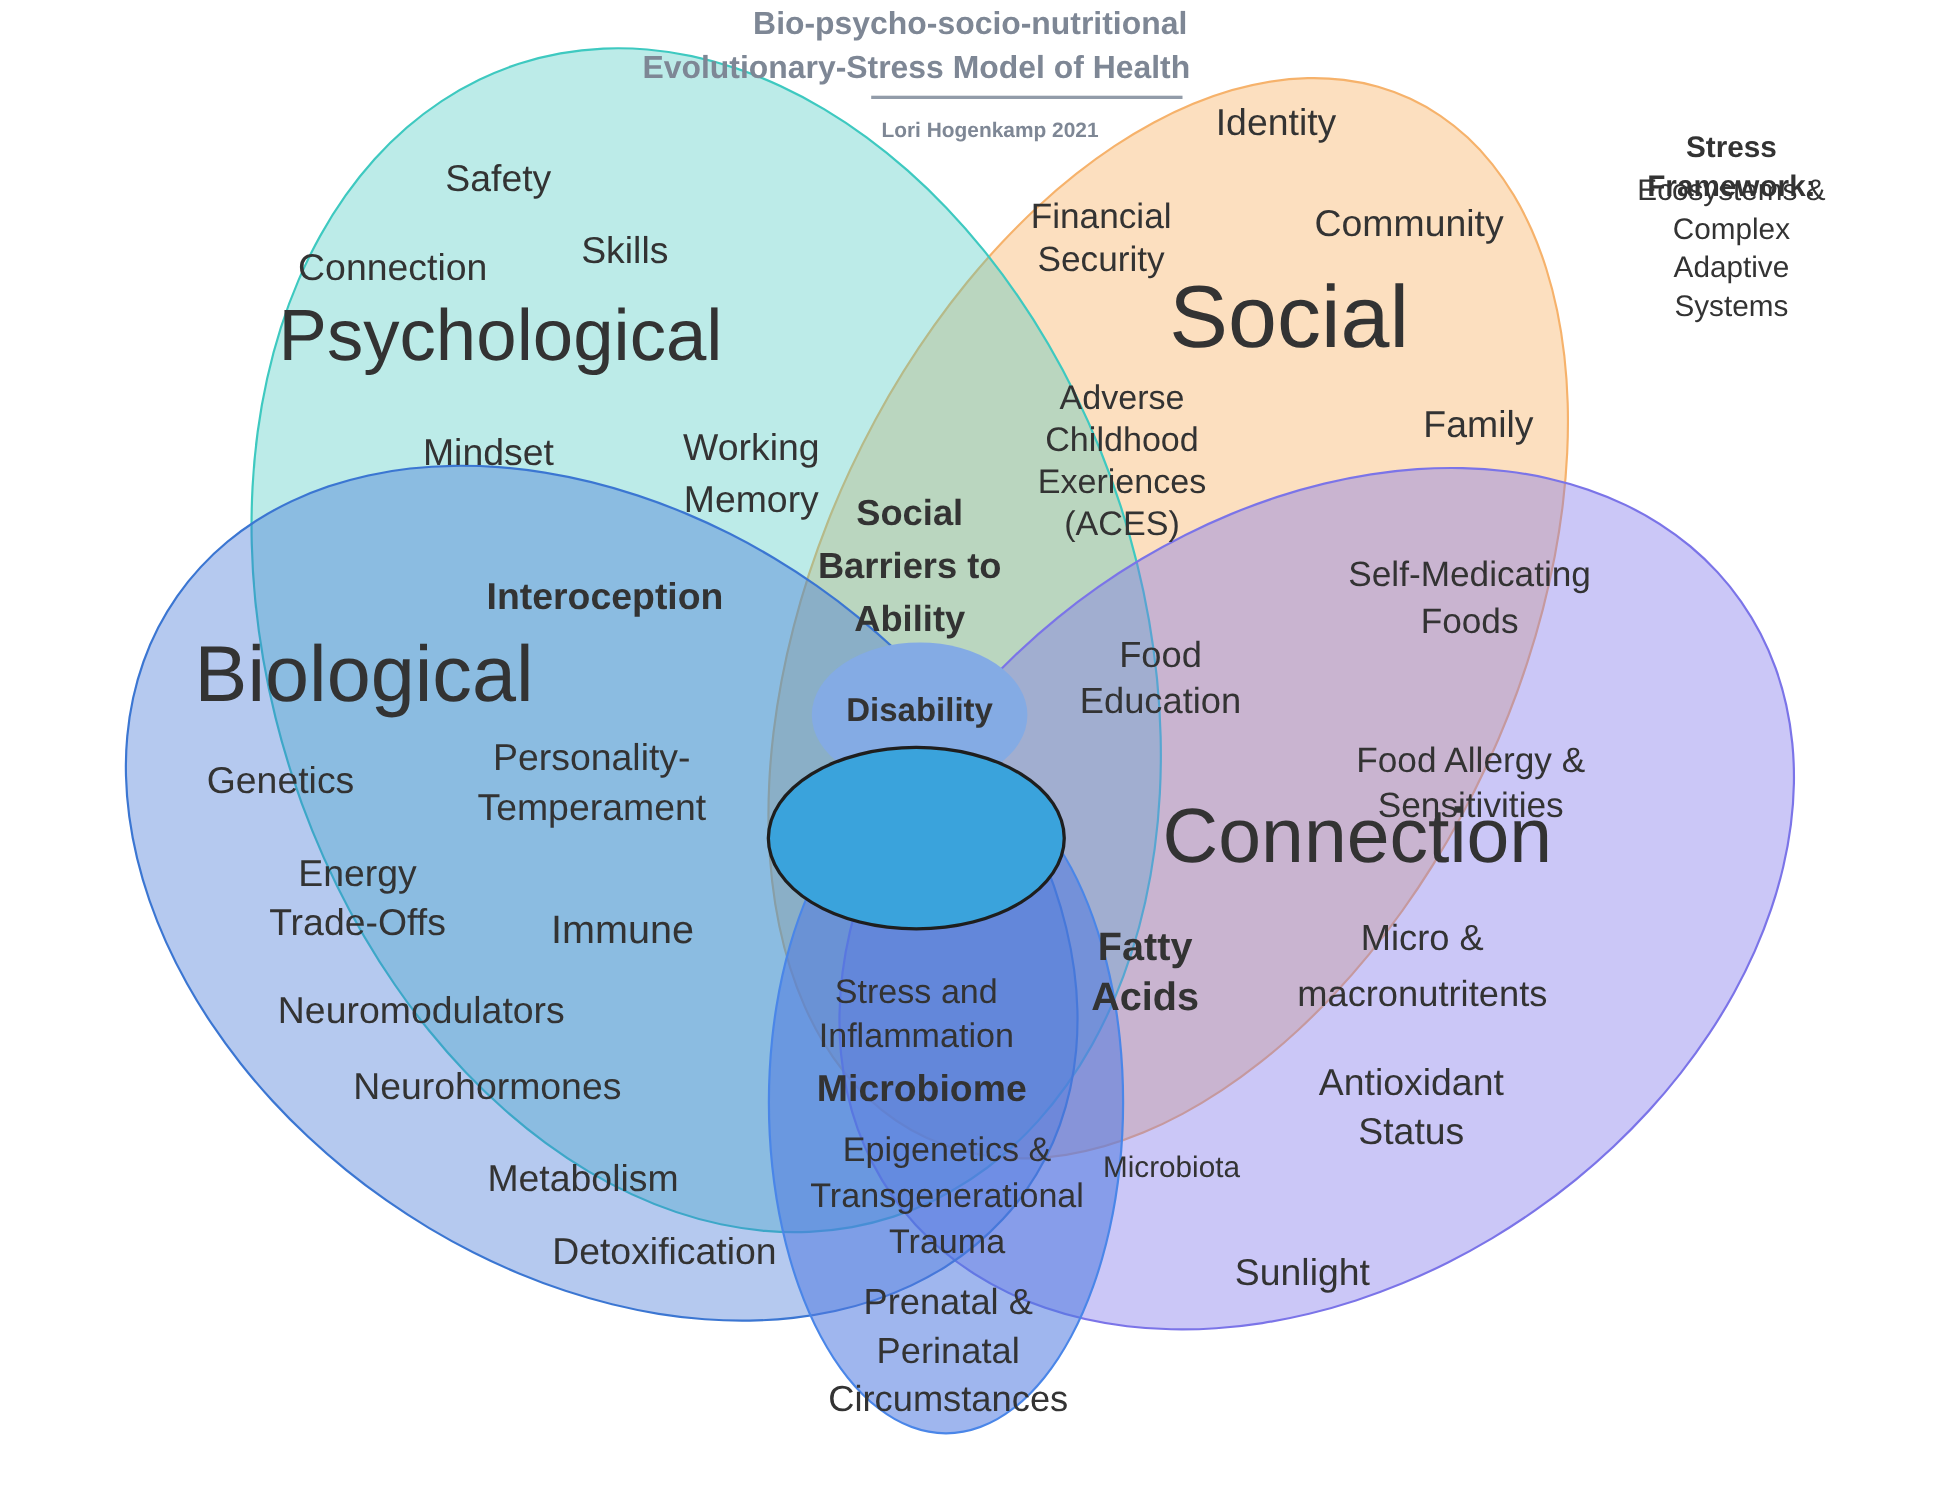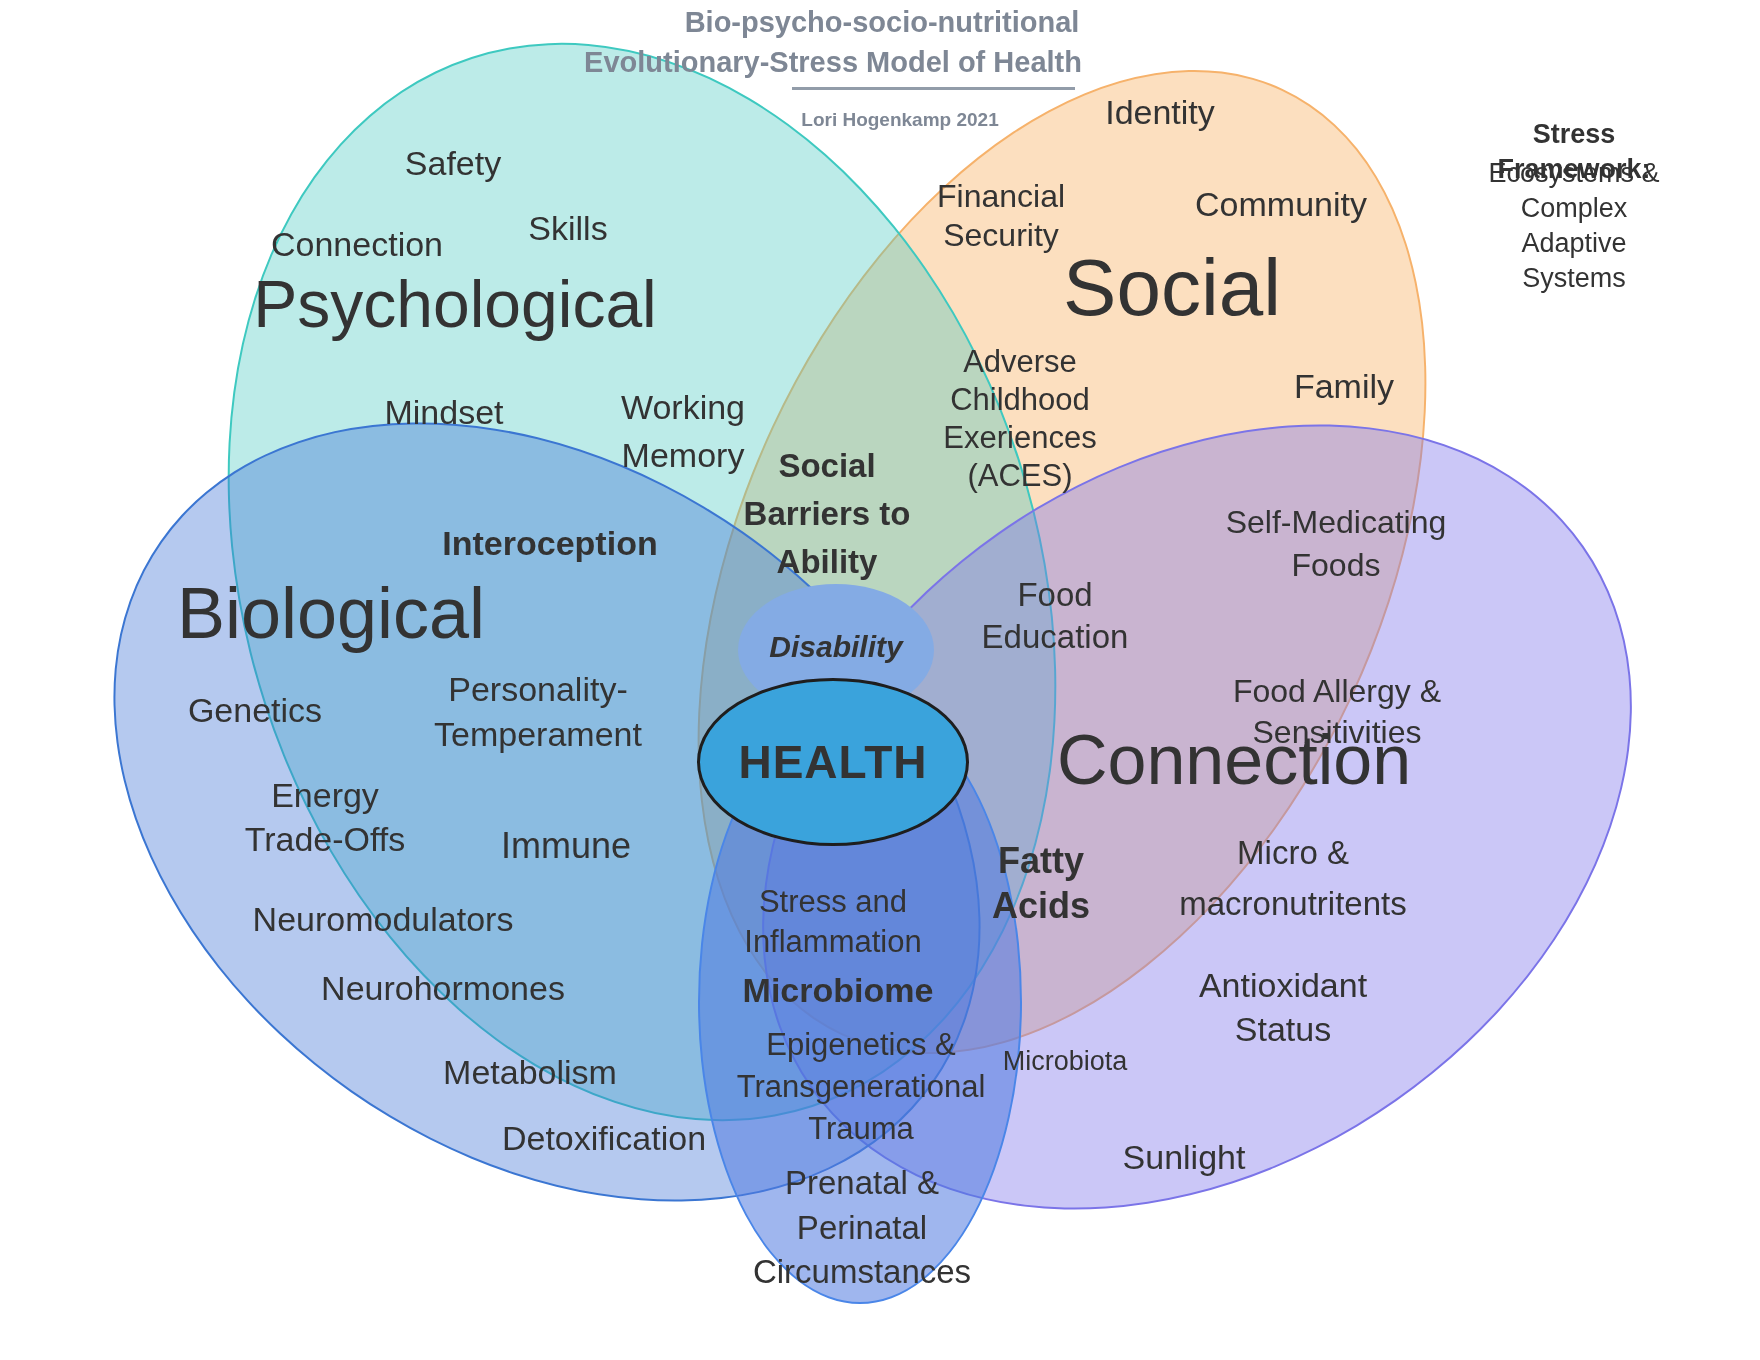--- a/index.html
+++ b/index.html
@@ -103,16 +103,15 @@
   <div class="lbl" style="left:833px;top:922px;font-size:31px;line-height:1.3;">Stress and
 Inflammation</div>
   <div class="lbl b" style="left:838px;top:990px;font-size:34px;">Microbiome</div>
   <div class="lbl" style="left:861px;top:1087px;font-size:31px;line-height:1.35;">Epigenetics &amp;
 Transgenerational
 Trauma</div>
   <div class="lbl" style="left:862px;top:1228px;font-size:33px;line-height:1.35;">Prenatal &amp;
 Perinatal
 Circumstances</div>
 
-  <div class="lbl b" style="left:836px;top:646px;font-size:30px;font-style:italic;">Disability</div>
-  <div class="lbl b" style="left:833px;top:763px;font-size:46px;letter-spacing:1px;">HEALTH</div>
+  <div class="lbl b" style="left:836px;top:646px;font-size:30px;">Disability</div>
 
 </div>
 
 </body></html>

